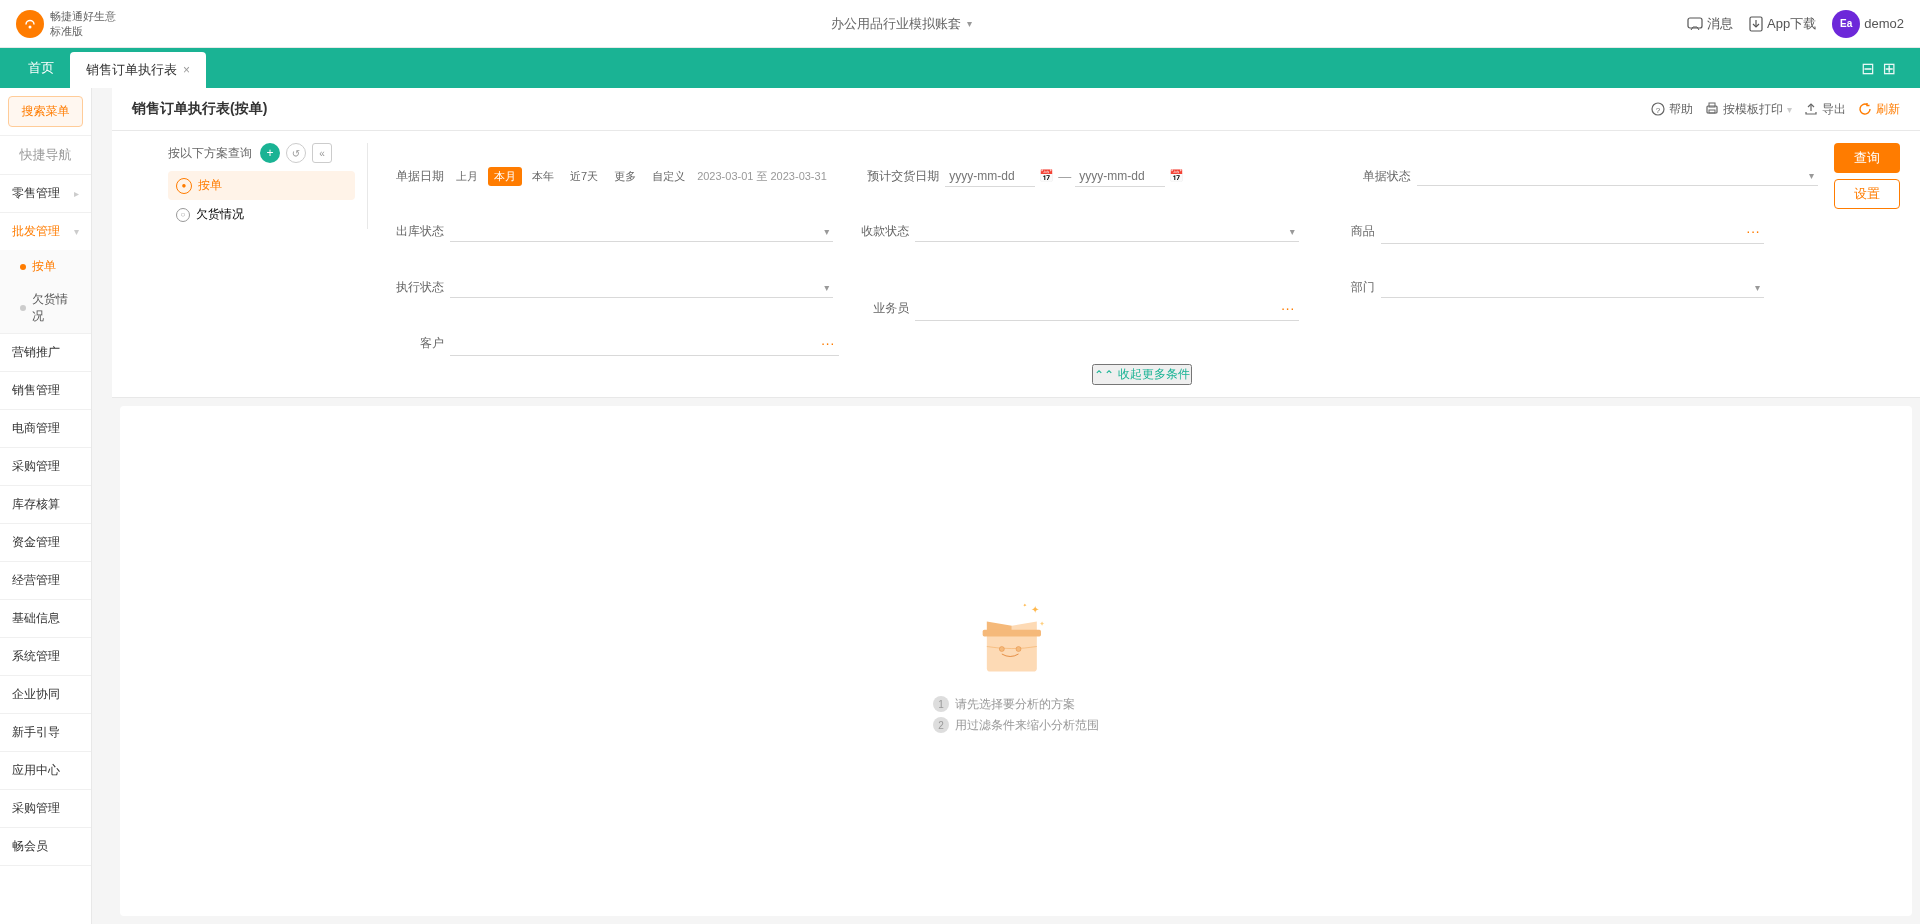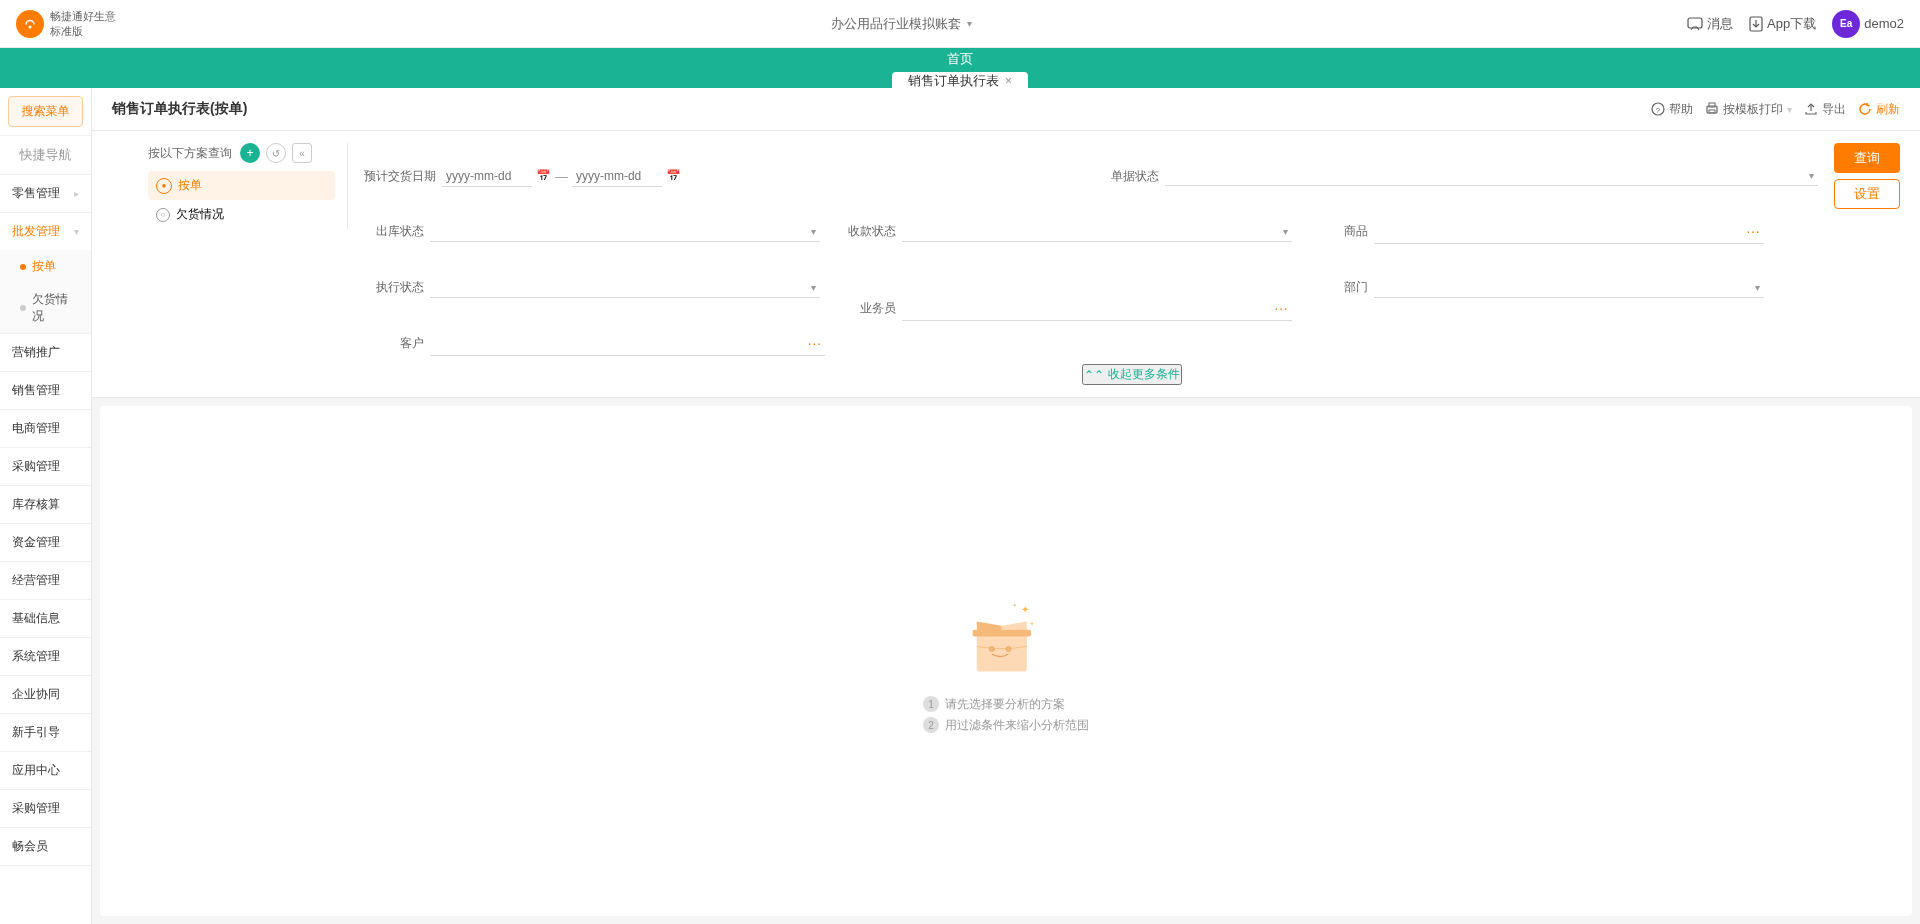--- a/index.html
+++ b/index.html
@@ -11,30 +11,30 @@
     .logo-area { display: flex; align-items: center; gap: 6px; }
     .logo-icon { width: 28px; height: 28px; background: #ff7c00; border-radius: 50%; display: flex; align-items: center; justify-content: center; color: white; font-size: 10px; font-weight: bold; }
     .logo-text { font-size: 11px; color: #666; line-height: 1.3; }
     .top-center { display: flex; align-items: center; gap: 6px; color: #666; font-size: 13px; }
     .dropdown-arrow { color: #999; font-size: 10px; }
     .top-bar-right { display: flex; align-items: center; gap: 16px; }
     .top-right-item { display: flex; align-items: center; gap: 4px; color: #555; font-size: 13px; cursor: pointer; }
     .avatar { width: 28px; height: 28px; border-radius: 50%; background: #6d28d9; display: flex; align-items: center; justify-content: center; color: white; font-size: 11px; overflow: hidden; }
 
     
-    .tab-bar { height: 40px; background: #1ab394; display: flex; align-items: center; padding: 2px; flex-shrink: 0; position: relative; flex-direction: column; }
+    .tab-bar { height: 40px; background: #1ab394; display: flex; align-items: center; padding: 12px; flex-shrink: 0; position: relative; }
     .tab-item { height: 40px; display: flex; align-items: center; padding: 0 16px; cursor: pointer; color: rgba(255,255,255,0.85); font-size: 13px; gap: 6px; }
     .tab-item.home { color: white; }
     .tab-item.active { background: white; color: #333; border-radius: 4px 4px 0 0; margin-top: 4px; height: 36px; }
     .tab-close { color: #999; font-size: 12px; cursor: pointer; }
     .tab-bar-actions { margin-left: auto; display: flex; align-items: center; gap: 8px; padding-right: 12px; }
     .tab-action-btn { color: rgba(255,255,255,0.9); font-size: 16px; cursor: pointer; }
 
     
-    .main-layout { display: flex; flex: 1; overflow: hidden; }
+    .main-layout { display: flex; flex: 1; overflow: hidden; gap: 20px; }
 
     
     .sidebar { width: 92px; background: white; border-right: 1px solid #e8e8e8; display: flex; flex-direction: column; overflow-y: auto; flex-shrink: 0; }
     .sidebar-search { padding: 8px; border-bottom: 1px solid #f0f0f0; }
     .sidebar-search-btn { width: 100%; padding: 6px; background: #fff7f0; border: 1px solid #ffcc99; border-radius: 4px; color: #ff7c00; font-size: 12px; cursor: pointer; text-align: center; }
     .sidebar-quick { padding: 6px 8px; border-bottom: 1px solid #f0f0f0; }
     .sidebar-quick-label { color: #999; font-size: 13px; text-align: center; padding: 4px 0; }
     .sidebar-section { border-bottom: 1px solid #f0f0f0; }
     .sidebar-item { display: flex; align-items: center; justify-content: space-between; padding: 10px 12px; cursor: pointer; color: #333; font-size: 12px; }
     .sidebar-item.active { color: #ff7c00; }
@@ -330,20 +330,34 @@
             <div class="sub-icon" style="color:#999;">○</div>
             <span>欠货情况</span>
           </div>
         </div>
 
         <div class="filter-right">
           <div class="filter-rows">
 
             <div class="filter-row">
 
+              <div class="filter-field" style="flex:2;">
+                <span class="filter-label">单据日期</span>
+                <div style="display:flex;align-items:center;gap:6px;flex:1;">
+                  <div class="filter-date-tabs">
+                    <span class="date-tab">上月</span>
+                    <span class="date-tab active">本月</span>
+                    <span class="date-tab">本年</span>
+                    <span class="date-tab">近7天</span>
+                    <span class="date-tab">更多</span>
+                    <span class="date-tab">自定义</span>
+                  </div>
+                  <span style="font-size:11px;color:#999;">2023-03-01 至 2023-03-31</span>
+                </div>
+              </div>
 
               <div class="filter-field" style="flex:2;">
                 <span class="filter-label">预计交货日期</span>
                 <div style="display:flex;align-items:center;gap:4px;flex:1;">
                   <input type="text" class="filter-date-input" placeholder="yyyy-mm-dd" style="">
                   <span class="date-icon">📅</span>
                   <span class="filter-date-sep">—</span>
                   <input type="text" class="filter-date-input" placeholder="yyyy-mm-dd" style="">
                   <span class="date-icon">📅</span>
                 </div>

